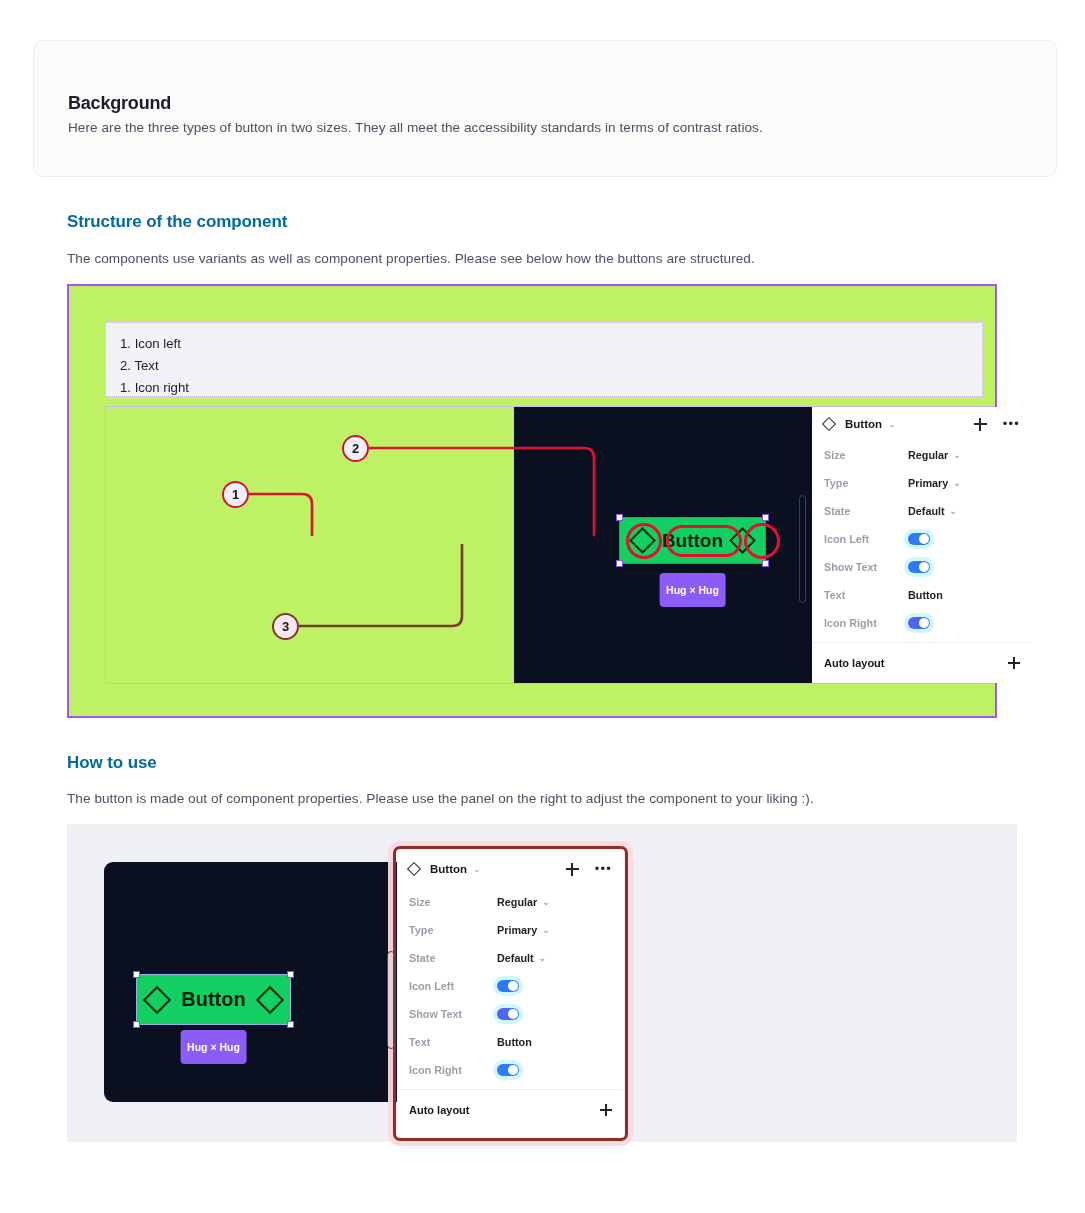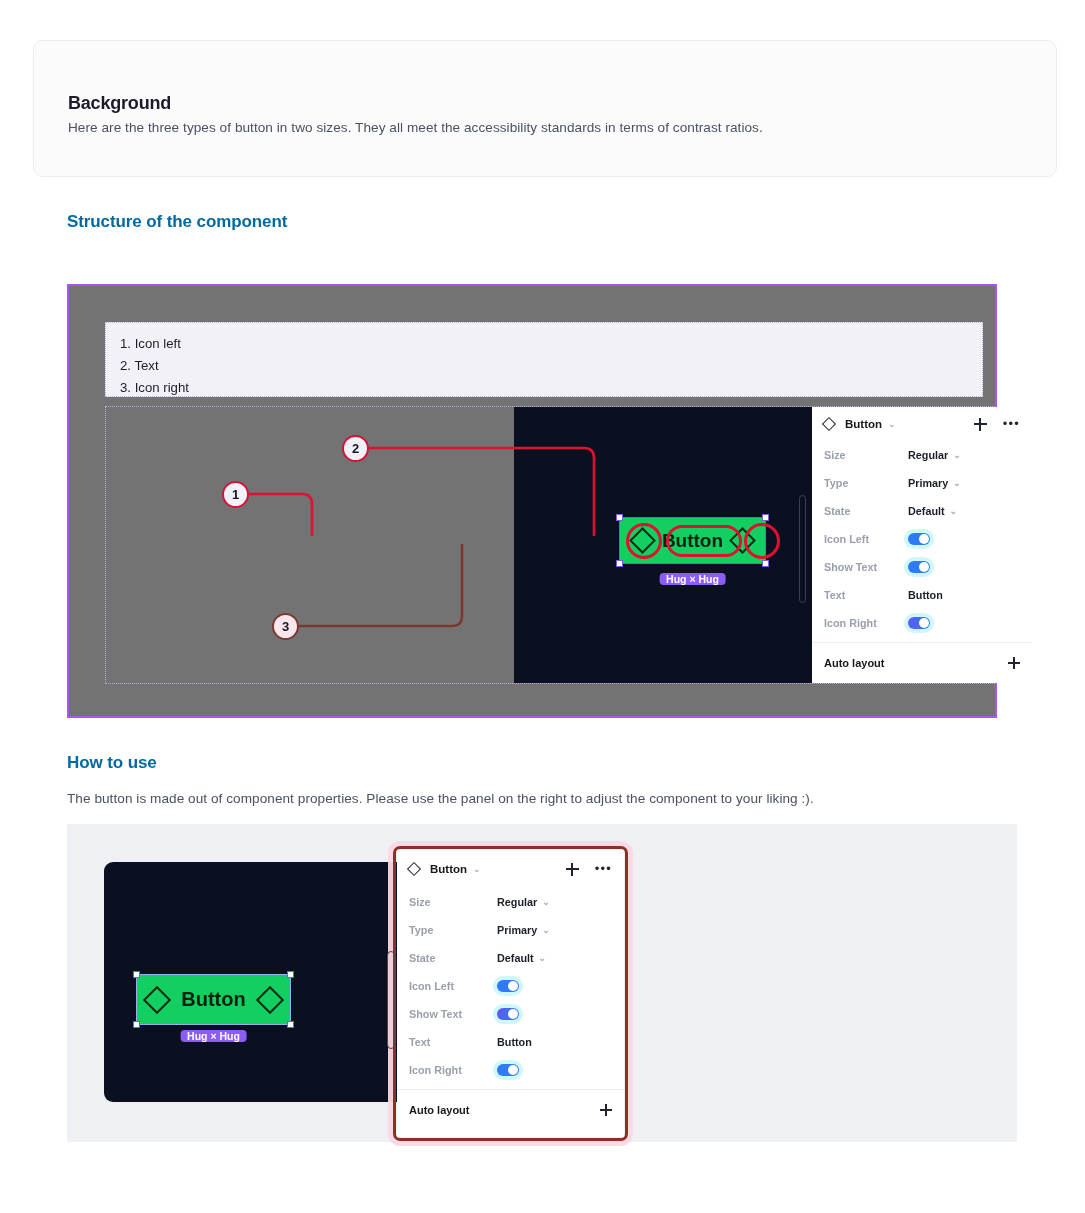--- a/index.html
+++ b/index.html
@@ -30,21 +30,21 @@
   .sec-title {
     position: absolute; font-size: 17px; font-weight: 700; color: #0369a1; letter-spacing: -0.1px;
   }
   .sec-desc {
     position: absolute; font-size: 13.6px; color: #4b5162; letter-spacing: 0.05px;
   }
 
   
   .struct-box {
     position: absolute; left: 67px; top: 284px; width: 930px; height: 434px;
-    background: #737373; border: 2px solid #a855f7;
+    background: #bef264; border: 2px solid #a855f7;
   }
   .legend-box {
     position: absolute; left: 36px; top: 36px; width: 878px; height: 75px;
     border: 1.5px dotted #c3a9e8; background: #f2f1f7;
     padding: 10px 0 0 14px;
   }
   .legend-item { font-size: 13.2px; color: #1d1d29; line-height: 22px; }
 
   .canvas-box {
     position: absolute; left: 36px; top: 120px; width: 890px; height: 278px;
@@ -73,21 +73,21 @@
   }
   .handle {
     position: absolute; width: 7px; height: 7px; background: #ffffff; border: 1.2px solid #7b5fe0;
   }
   .h-tl { left: -4px; top: -4px; } .h-tr { right: -4px; top: -4px; }
   .h-bl { left: -4px; bottom: -4px; } .h-br { right: -4px; bottom: -4px; }
 
   .hug-badge {
     position: absolute; left: 50%; transform: translateX(-50%); top: 56px;
     background: #8b5cf6; color: #ffffff; font-size: 10.5px; font-weight: 700;
-    padding: 0 7px; border-radius: 4px; white-space: nowrap;
+    padding: 11px 7px; border-radius: 4px; white-space: nowrap;
   }
 
   
   .ann-ring {
     position: absolute; border: 3px solid #e01030; border-radius: 999px;
   }
 
   
   .callout {
     position: absolute; width: 27px; height: 27px; border-radius: 50%;
@@ -184,27 +184,28 @@
 <body>
 
 <div class="page">
 
   <div class="bg-card">
     <div class="bg-title">Background</div>
     <div class="bg-desc">Here are the three types of button in two sizes. They all meet the accessibility standards in terms of contrast ratios.</div>
   </div>
 
   <div class="sec-title" style="left:67px; top:212px;">Structure of the component</div>
+  <div class="sec-desc" style="left:67px; top:251px;">The components use variants as well as component properties. Please see below how the buttons are structured.</div>
 
   <div class="struct-box">
 
     <div class="legend-box">
       <div class="legend-item">1. Icon left</div>
       <div class="legend-item">2. Text</div>
-      <div class="legend-item">3. Icon right</div>
+      <div class="legend-item">1. Icon right</div>
     </div>
 
     <div class="canvas-box">
 
       <div class="dark-canvas-top">
         <div class="canvas-scroll"></div>
 
         <div class="gbtn-wrap-top">
           <div class="gbtn gbtn-top">
             <span class="diamond"></span>

